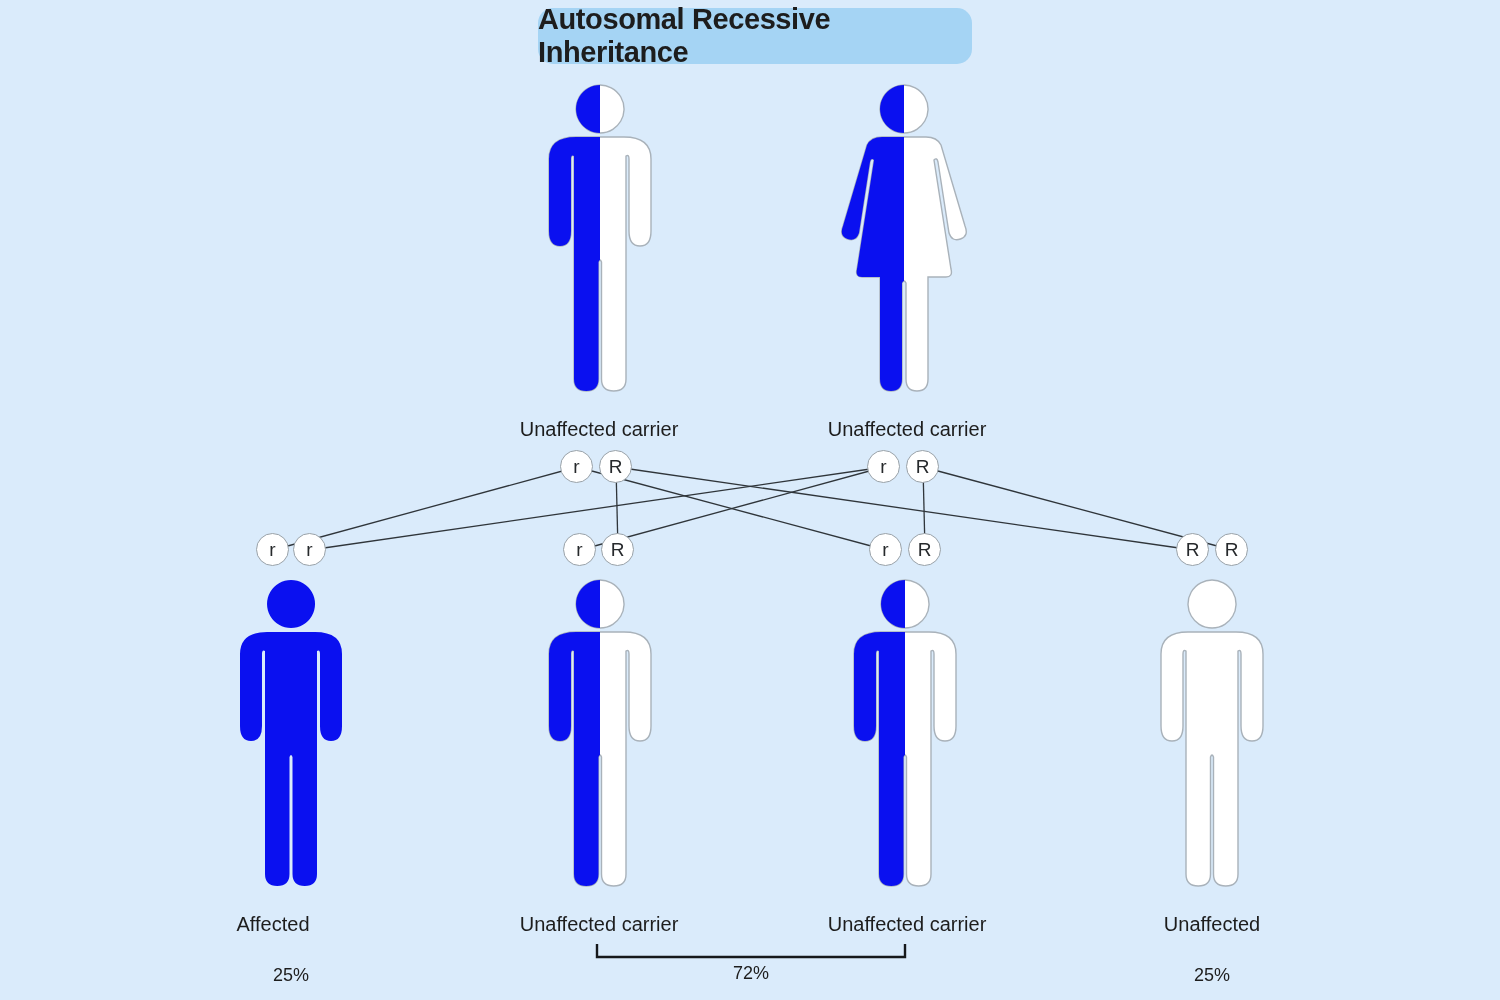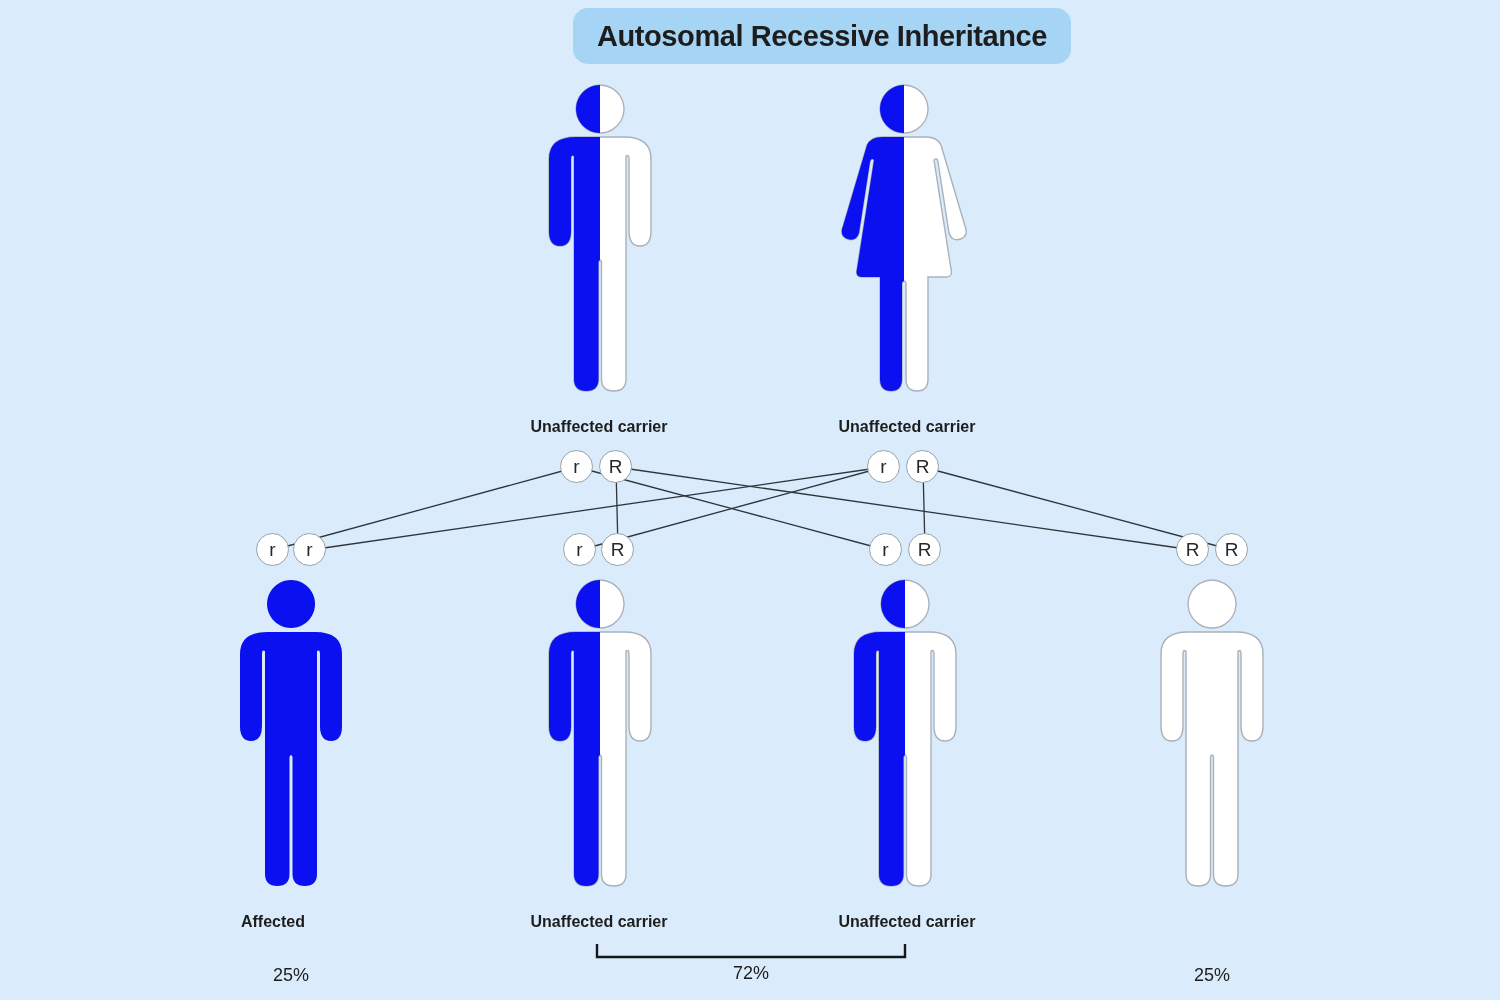--- a/index.html
+++ b/index.html
@@ -5,44 +5,43 @@
   html,body{margin:0;padding:0;}
   .canvas{
     position:relative;
     width:1500px;height:1000px;
     background:var(--background,#daebfb);
     font-family:"Liberation Sans",sans-serif;
     overflow:hidden;
   }
   .defs-holder{position:absolute;width:0;height:0;overflow:hidden;}
   .title-badge{
-    position:absolute;left:538px;top:8px;width:498px;height:56px;
+    position:absolute;left:538px;top:8px;width:434px;height:56px;
     background:var(--badge,#a5d4f4);
     border-radius:15px;
     display:flex;align-items:center;justify-content:center;
     font-size:29px;font-weight:600;letter-spacing:-0.4px;
     color:var(--text,#1d1d1d);
     z-index:3;
-    margin-left:35px;
   }
   .fig{position:absolute;z-index:1;}
   .fig-base{fill:#ffffff;stroke:var(--figure-outline,#a9b2ba);stroke-width:1.4;}
   .fig-blue{fill:var(--figure-blue,#0a10f0);stroke:none;}
   .lines-overlay{position:absolute;left:0;top:0;z-index:2;pointer-events:none;}
   .inherit-line{stroke:var(--line,#2f353a);stroke-width:1.3;}
   .bracket{stroke:#15181b;stroke-width:2.4;fill:none;}
   .allele{
     position:absolute;width:33px;height:33px;border-radius:50%;
     background:#ffffff;border:1px solid #98a1a8;box-sizing:border-box;
     display:flex;align-items:center;justify-content:center;
     font-size:19px;color:#26292c;z-index:3;
   }
   .lbl{
     position:absolute;width:300px;text-align:center;
-    font-size:16px;color:var(--text,#1d1d1d);z-index:3;font-weight:bold;
+    font-size:20px;color:var(--text,#1d1d1d);z-index:3;
   }
   .pct{
     position:absolute;width:200px;text-align:center;
     font-size:18px;color:var(--text,#1d1d1d);z-index:3;
   }
 </style>
 </head>
 <body>
 
 <div class="canvas">
@@ -146,18 +145,19 @@
   <div class="allele" style="left:1215px;top:533px">
       <span>R</span>
     </div>
 
   <div class="lbl" style="left:449px;top:418px">Unaffected carrier</div>
   <div class="lbl" style="left:757px;top:418px">Unaffected carrier</div>
 
   <div class="lbl" style="left:123px;top:913px">Affected</div>
   <div class="lbl" style="left:449px;top:913px">Unaffected carrier</div>
   <div class="lbl" style="left:757px;top:913px">Unaffected carrier</div>
+  <div class="lbl" style="left:1062px;top:913px">Unaffected</div>
 
   <div class="pct" style="left:191px;top:965px">25%</div>
   <div class="pct" style="left:651px;top:963px">72%</div>
   <div class="pct" style="left:1112px;top:965px">25%</div>
 
 </div>
 
 </body></html>

